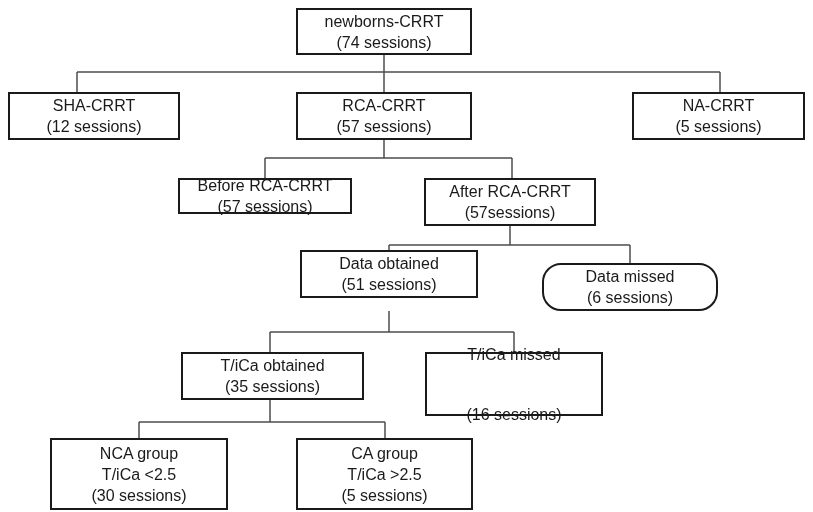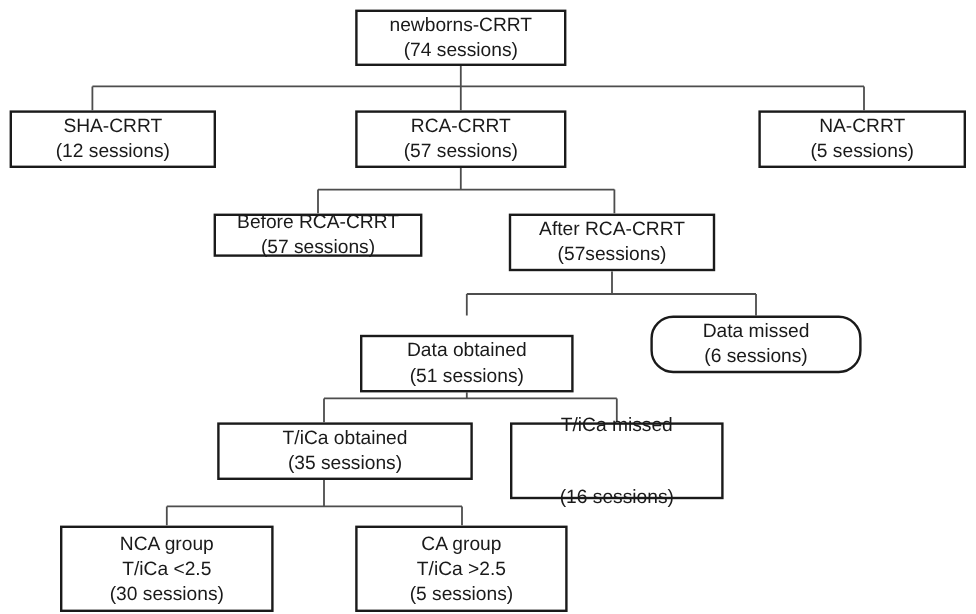--- a/index.html
+++ b/index.html
@@ -36,23 +36,23 @@
     line-height: 21px;
     white-space: nowrap;
   }
   
   .n-newborns      { left: 296px; top: 8px;   width: 176px; height: 47px; }
   .n-sha           { left: 8px;   top: 92px;  width: 172px; height: 48px; }
   .n-rca           { left: 296px; top: 92px;  width: 176px; height: 48px; }
   .n-na            { left: 632px; top: 92px;  width: 173px; height: 48px; }
   .n-before-rca    { left: 178px; top: 178px; width: 174px; height: 36px; }
   .n-after-rca     { left: 424px; top: 178px; width: 172px; height: 48px; }
-  .n-data-obtained { left: 300px; top: 279px; width: 178px; height: 48px; }
+  .n-data-obtained { left: 300px; top: 250px; width: 178px; height: 48px; }
   .n-data-missed   { left: 542px; top: 263px; width: 176px; height: 48px; border-radius: 19px; }
-  .n-tica-obtained { left: 181px; top: 352px; width: 213px; height: 48px; }
+  .n-tica-obtained { left: 181px; top: 352px; width: 183px; height: 48px; }
   .n-tica-missed   { left: 425px; top: 352px; width: 178px; height: 64px; gap: 39px; }
   .n-nca-group     { left: 50px;  top: 438px; width: 178px; height: 72px; }
   .n-ca-group      { left: 296px; top: 438px; width: 177px; height: 72px; }
 </style>
 </head>
 <body>
 
 <div class="canvas">
 
   <svg class="connectors" viewBox="0 0 813 512" xmlns="http://www.w3.org/2000/svg">

